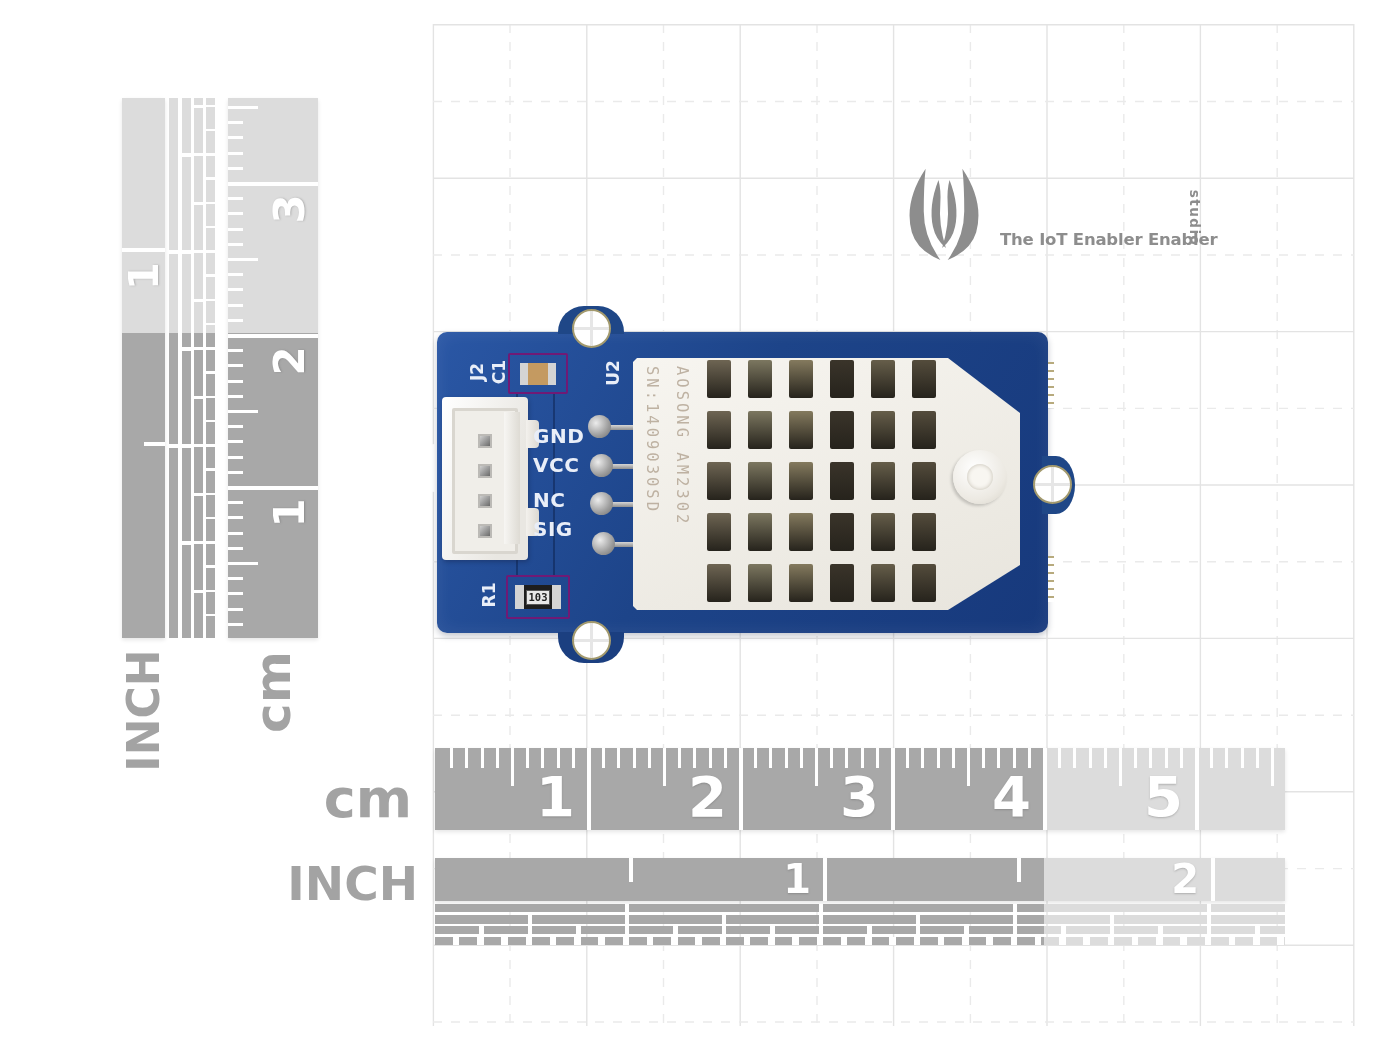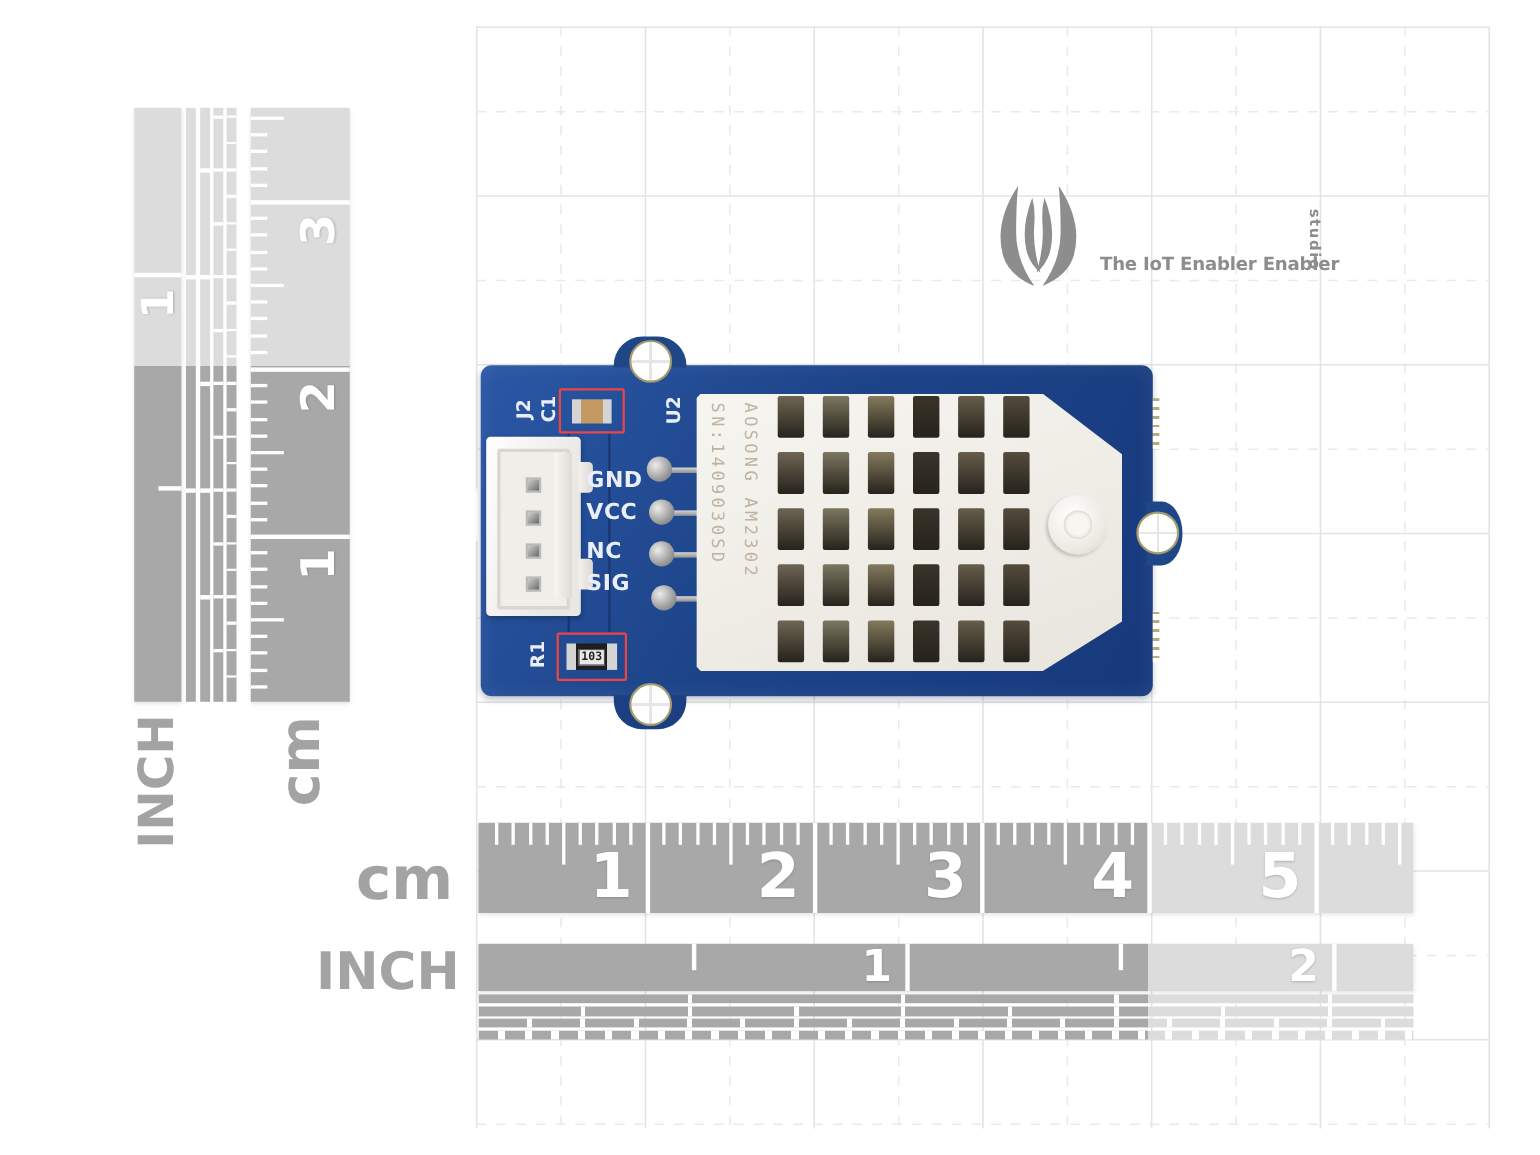--- a/index.html
+++ b/index.html
@@ -98,21 +98,21 @@
   .conn-tab{position:absolute;left:84px;width:13px;height:28px;border-radius:0 4px 4px 0;
       background:linear-gradient(90deg,#f3f1ed,#dcd9d2);}
   #conn-tab1{top:23px;} #conn-tab2{top:111px;}
   .pin{position:absolute;left:38px;width:10px;height:10px;
       background:linear-gradient(135deg,#cfcfcf,#6a6a6a);outline:2px solid rgba(30,30,30,.25);}
 
   
   .silk{color:#e9eef8;font-weight:bold;}
   .pinlbl{position:absolute;left:533px;font-size:20px;letter-spacing:.5px;}
   .refdes span{font-size:17px;}
-  .silkbox{position:absolute;border:2px solid #ef4444;border-radius:2px;
+  .silkbox{position:absolute;border:2px solid #701a75;border-radius:2px;
       display:flex;align-items:center;justify-content:center;}
   #c1-box{left:508px;top:353px;width:56px;height:37px;}
   #c1-cap{width:36px;height:22px;
       background:linear-gradient(90deg,#d4d4d4 0 8px,#c49a61 8px 28px,#d4d4d4 28px);}
   #r1-box{left:506px;top:575px;width:60px;height:40px;}
   #r1-res{width:46px;height:24px;display:flex;align-items:center;justify-content:center;
       background:linear-gradient(90deg,#d4d4d4 0 9px,#1e1e1e 9px 37px,#d4d4d4 37px);}
   #r1-code{background:#e8e8e8;color:#222;font-size:10.5px;font-weight:bold;
       font-family:"DejaVu Sans Mono",monospace;padding:0 2px;line-height:13px;border:1px solid #555;}
 

